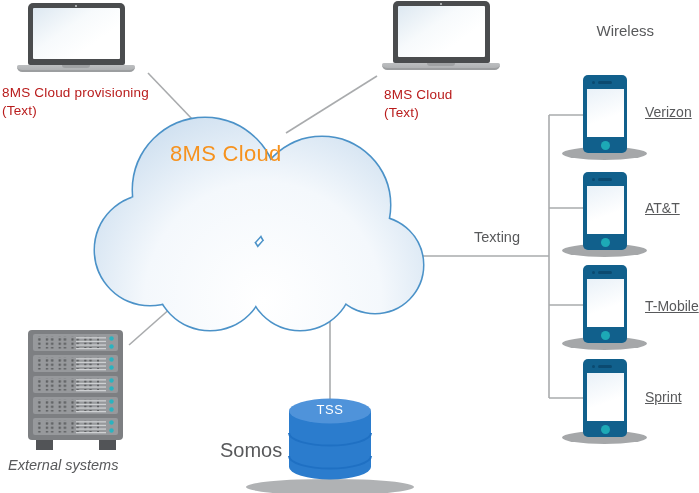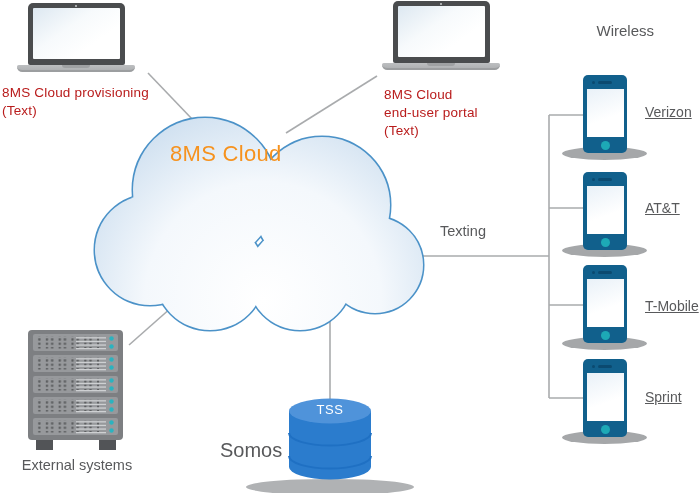--- a/index.html
+++ b/index.html
@@ -41,28 +41,28 @@
   .phone{position:absolute;width:44px;height:78px;background:#11608c;border-radius:5px;}
   .ph-screen{position:absolute;left:3.5px;right:3.5px;top:14px;bottom:16px;
     background:linear-gradient(160deg,#e9f1f8 0%,#ffffff 60%);}
   .ph-cam{position:absolute;top:6px;left:9px;width:3px;height:3px;border-radius:50%;background:#0b4a70;}
   .ph-speaker{position:absolute;top:6px;left:15px;width:14px;height:3px;border-radius:2px;background:#0b4a70;}
   .ph-home{position:absolute;bottom:3.5px;left:50%;width:9px;height:9px;margin-left:-4.5px;border-radius:50%;background:#1da9b6;}
   .shadow{position:absolute;width:85px;height:13px;border-radius:50%;background:#9b9da0;opacity:.9;}
   .carrier-label{position:absolute;left:645px;font-size:14px;line-height:16px;color:#58595b;text-decoration:underline;}
   .carriers-title{position:absolute;left:554px;top:21px;width:100px;text-align:right;
     font-size:15px;line-height:19px;color:#58595b;}
-  .texting-label{position:absolute;left:440px;top:223px;width:80px;text-align:left;
+  .texting-label{position:absolute;left:440px;top:229px;width:80px;text-align:right;
     font-size:14.5px;color:#58595b;}
   .tss-label{position:absolute;left:305px;top:402px;width:50px;text-align:center;
     font-size:13px;letter-spacing:.6px;color:#ffffff;}
   .somos-label{position:absolute;left:220px;top:439px;width:58px;text-align:center;
     font-size:20px;color:#58595b;}
-  .external-label{position:absolute;left:8px;top:457px;width:138px;text-align:center;
-    font-size:14.5px;color:#58595b;}
+  .external-label{position:absolute;left:8px;top:457px;width:138px;
+    font-size:14.5px;color:#58595b;font-style:italic;}
 </style>
 </head>
 <body>
 
 <div class="canvas">
 
   <svg class="abs" style="left:0;top:0" width="699" height="493" viewBox="0 0 699 493">
     <g stroke="#a9abad" stroke-width="1.6" fill="none">
       <line x1="148" y1="73" x2="193" y2="120"></line>
       <line x1="377" y1="76" x2="286" y2="133"></line>
@@ -123,21 +123,20 @@
     <div class="lap-screen">
       <div class="lap-cam"></div>
       <div class="lap-display"></div>
     </div>
     <div class="lap-base">
       <div class="lap-notch"></div>
     </div>
   </div>
   <div class="label" style="left:384px;top:86px;width:120px">
     <span style="display:block">8MS Cloud</span>
-    <span style="display:block">end-user portal</span>
     <span style="display:block">(Text)</span>
   </div>
 
   <div class="carriers-title">
     <span style="display:block">Wireless</span>
   </div>
 
   <div class="shadow" style="left:562px;top:147px"></div>
   <div class="phone" style="left:583px;top:75px">
     <div class="ph-cam"></div>

